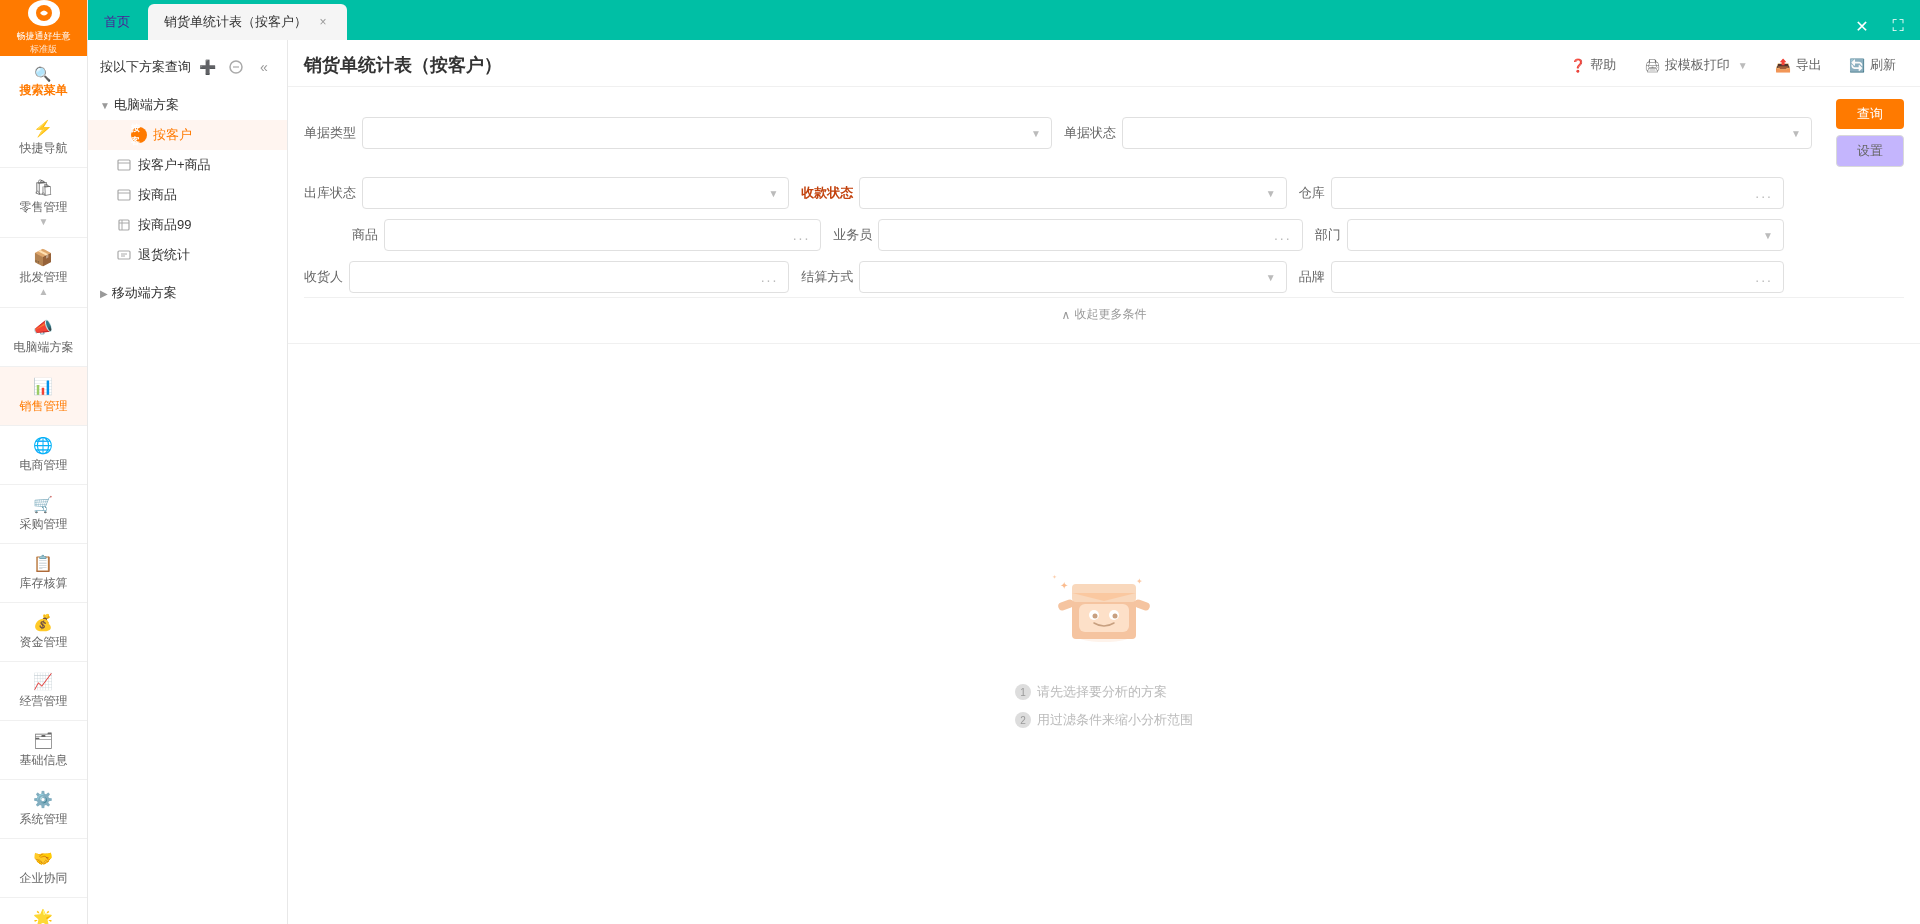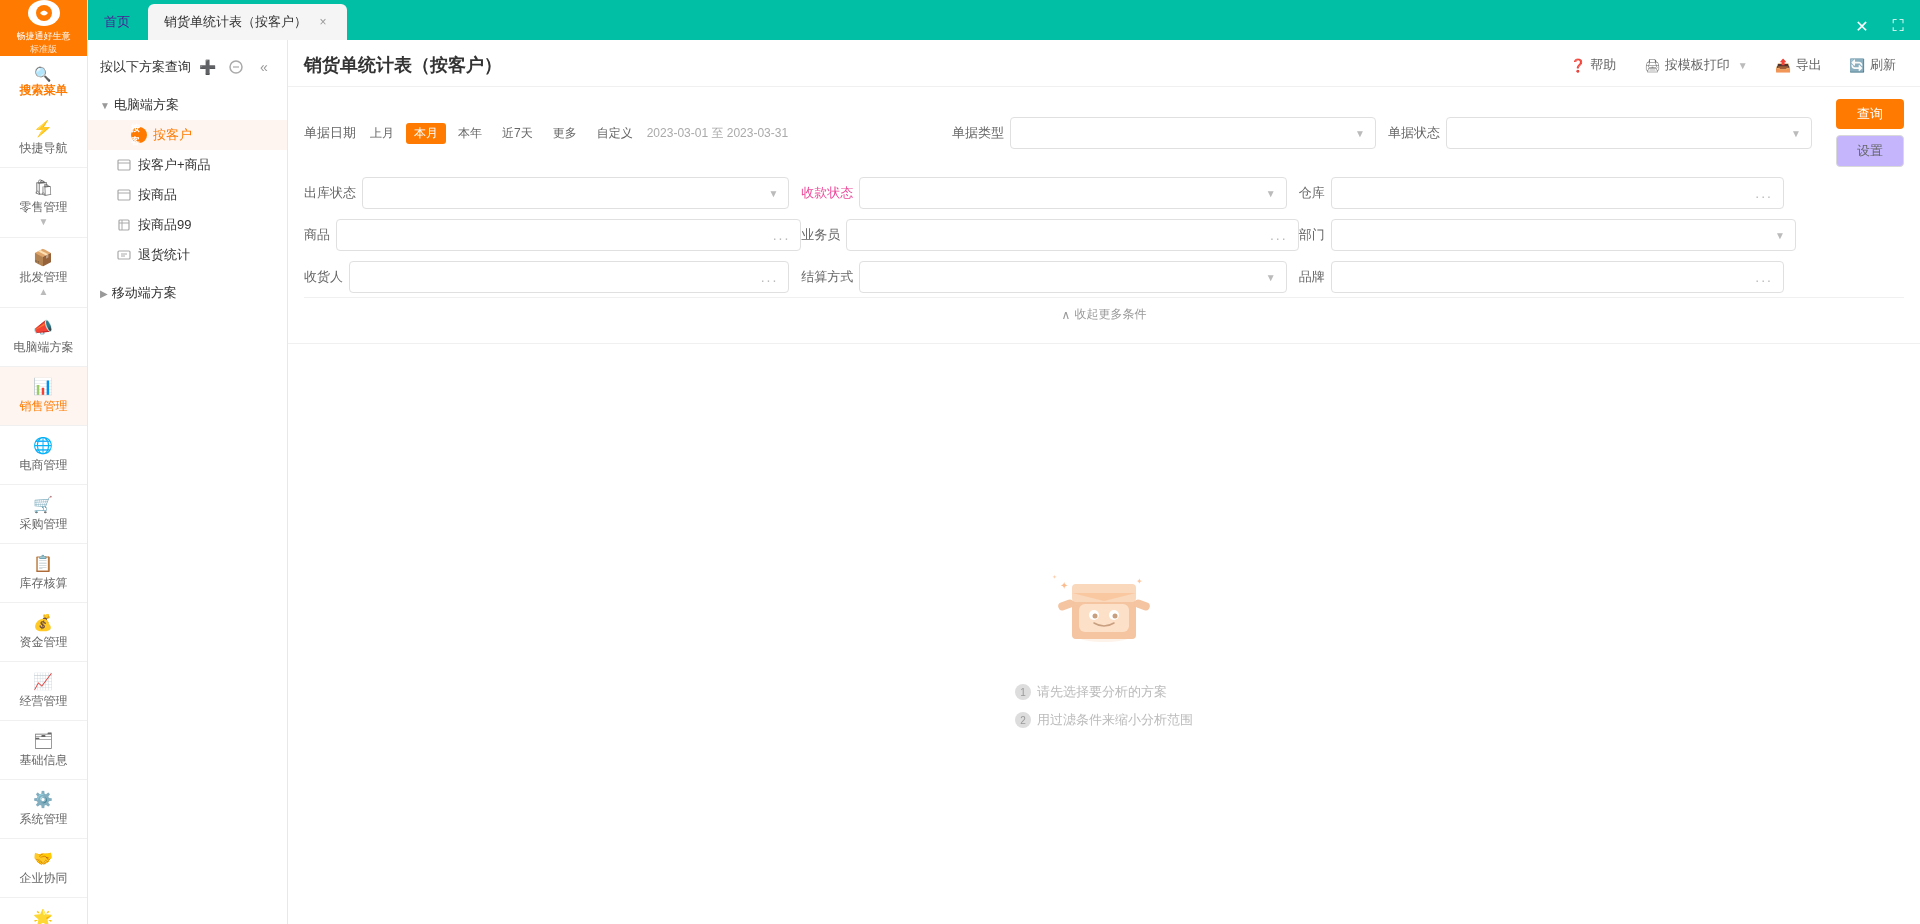--- a/index.html
+++ b/index.html
@@ -636,32 +636,20 @@
             <span>🔄</span>
             <span>刷新</span>
           </div>
         </div>
       </div>
 
       <div style="padding: 12px 16px; background: white; border-bottom: 1px solid #f0f0f0;">
 
         <div style="display: flex; gap: 12px; margin-bottom: 10px; align-items: center;">
 
-          <div style="display: flex; align-items: center; gap: 6px; flex: 1.5;">
-            <span style="font-size:13px;color:#666;white-space:nowrap;">单据日期</span>
-            <div style="display:flex;align-items:center;gap:4px;">
-              <span class="date-shortcut">上月</span>
-              <span class="date-shortcut active">本月</span>
-              <span class="date-shortcut">本年</span>
-              <span class="date-shortcut">近7天</span>
-              <span class="date-shortcut">更多</span>
-              <span class="date-shortcut">自定义</span>
-            </div>
-            <span style="font-size:12px;color:#aaa;white-space:nowrap;">2023-03-01 至 2023-03-31</span>
-          </div>
 
           <div style="display:flex;align-items:center;gap:6px;flex:1;">
             <span style="font-size:13px;color:#666;white-space:nowrap;">单据类型</span>
             <div class="field-control">
               <span></span>
               <span class="ctrl-arrow">▼</span>
             </div>
           </div>
 
           <div style="display:flex;align-items:center;gap:6px;flex:1;">
@@ -680,38 +668,38 @@
 
         <div style="display:flex;gap:12px;margin-bottom:10px;align-items:center;">
           <div style="display:flex;align-items:center;gap:6px;flex:1;">
             <span style="font-size:13px;color:#666;white-space:nowrap;">出库状态</span>
             <div class="field-control">
               <span></span>
               <span class="ctrl-arrow">▼</span>
             </div>
           </div>
           <div style="display:flex;align-items:center;gap:6px;flex:1;">
-            <span style="font-size:13px;color:#ec4899;white-space:nowrap;">收款状态</span>
+            <span style="font-size:13px;color:#c2410c;white-space:nowrap;font-weight:bold;">收款状态</span>
             <div class="field-control">
               <span></span>
               <span class="ctrl-arrow">▼</span>
             </div>
           </div>
           <div style="display:flex;align-items:center;gap:6px;flex:1;">
             <span style="font-size:13px;color:#666;white-space:nowrap;">仓库</span>
             <div class="field-control">
               <span></span>
               <span class="ctrl-dots">...</span>
             </div>
           </div>
 
           <div style="width:108px;flex-shrink:0;"></div>
         </div>
 
-        <div style="display:flex;margin-bottom:10px;align-items:flex-end;">
+        <div style="display:flex;gap:12px;margin-bottom:10px;align-items:flex-end;margin-left:48px;">
           <div style="display:flex;align-items:center;gap:6px;flex:1;">
             <span style="font-size:13px;color:#666;white-space:nowrap;">商品</span>
             <div class="field-control">
               <span></span>
               <span class="ctrl-dots">...</span>
             </div>
           </div>
           <div style="display:flex;align-items:center;gap:6px;flex:1;">
             <span style="font-size:13px;color:#666;white-space:nowrap;">业务员</span>
             <div class="field-control">

